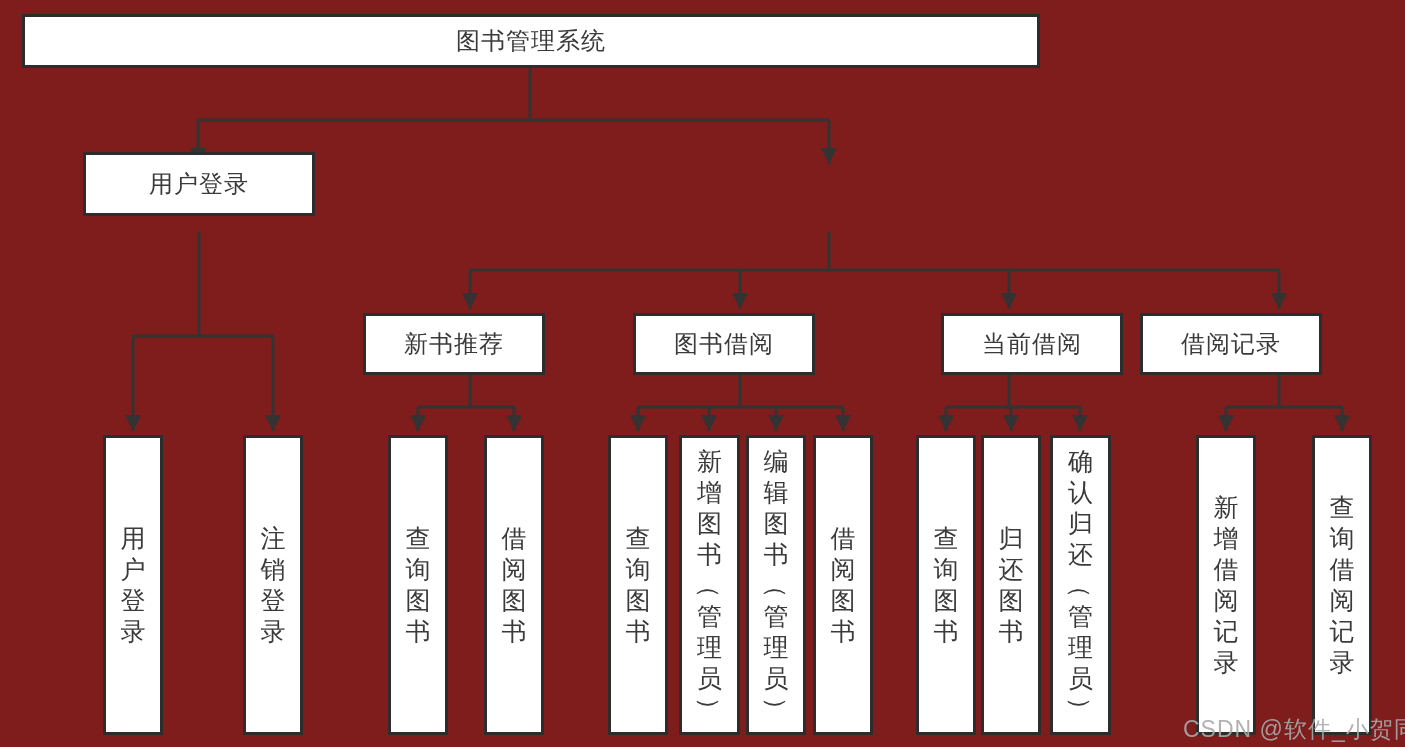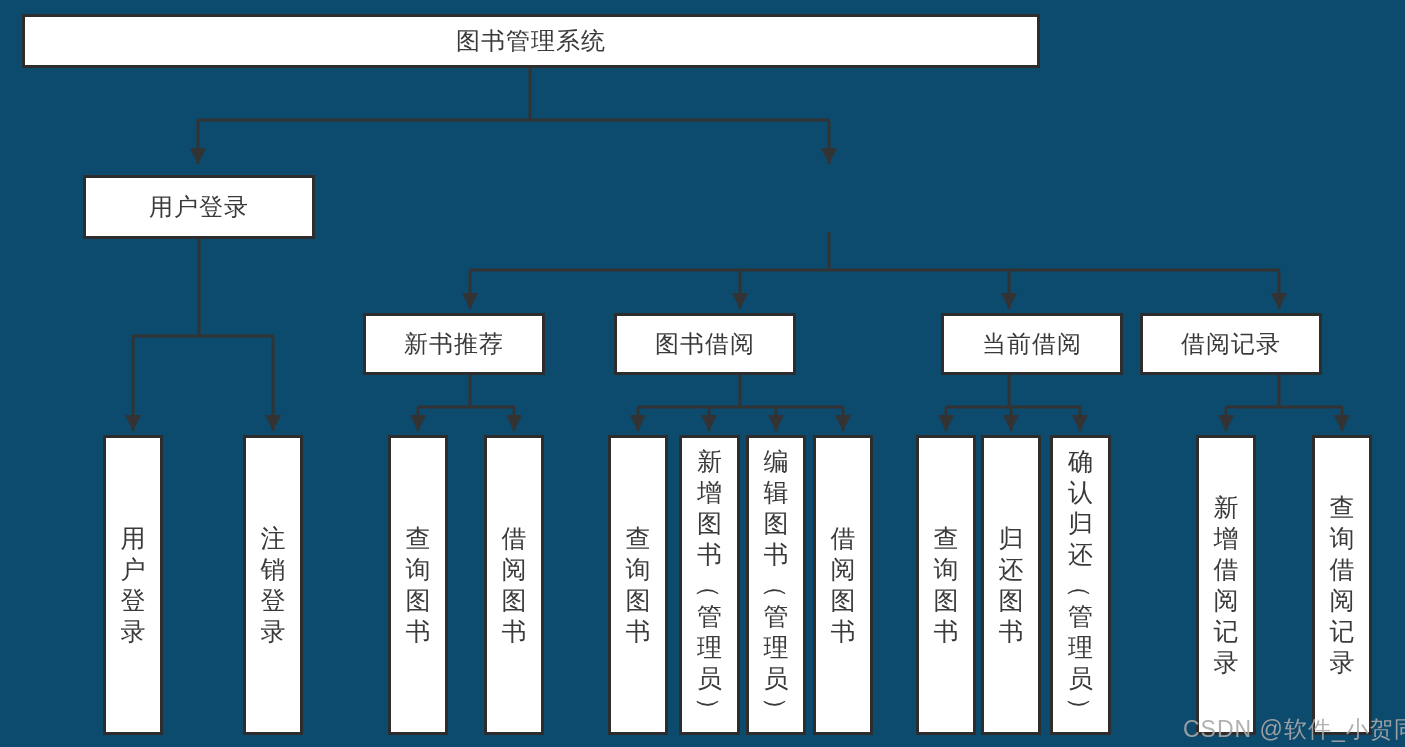--- a/index.html
+++ b/index.html
@@ -1,37 +1,37 @@
 <!DOCTYPE html>
 <html><head>
 <meta charset="utf-8">
 <style>
   html,body{margin:0;padding:0;background:#ffffff;}
   .stage{
     position:relative;
     width:1405px;height:747px;
-    background:#0c4a6e;
+    background:#7f1d1d;
     font-family:"Liberation Sans", sans-serif;
     overflow:hidden;
   }
   .wires{position:absolute;left:0;top:0;}
   .box{
     position:absolute;
     box-sizing:border-box;
     background:#ffffff;
     border:3px solid #2d2d2d;
     display:flex;align-items:center;justify-content:center;
     color:#3a3a3a;
     font-size:24px;
     letter-spacing:1px;
     white-space:nowrap;
     z-index:2;
   }
   .root{left:22px;top:14px;width:1018px;height:54px;}
-  .l1{top:175px;width:232px;height:64px;}
+  .l1{top:152px;width:232px;height:64px;}
   .l2{top:313px;width:182px;height:62px;}
   .col{
     position:absolute;
     box-sizing:border-box;
     top:435px;height:300px;width:60px;
     background:#ffffff;
     border:3px solid #2d2d2d;
     display:flex;flex-direction:column;
     align-items:center;justify-content:center;
     color:#3a3a3a;
@@ -108,21 +108,21 @@
       <path d="M1226 408 V431" marker-end="url(#arr)"></path>
       <path d="M1342 408 V431" marker-end="url(#arr)"></path>
     </g>
   </svg>
 
   <div class="box root">图书管理系统</div>
 
   <div class="box l1" style="left:83px;">用户登录</div>
 
   <div class="box l2" style="left:363px;">新书推荐</div>
-  <div class="box l2" style="left:614px;">图书借阅</div>
+  <div class="box l2" style="left:633px;">图书借阅</div>
   <div class="box l2" style="left:941px;">当前借阅</div>
   <div class="box l2" style="left:1140px;text-align:right;">借阅记录</div>
 
   <div class="col" style="left:103px;">
       <span class="vchar">用</span>
       <span class="vchar">户</span>
       <span class="vchar">登</span>
       <span class="vchar">录</span>
     </div>
   <div class="col" style="left:243px;">

